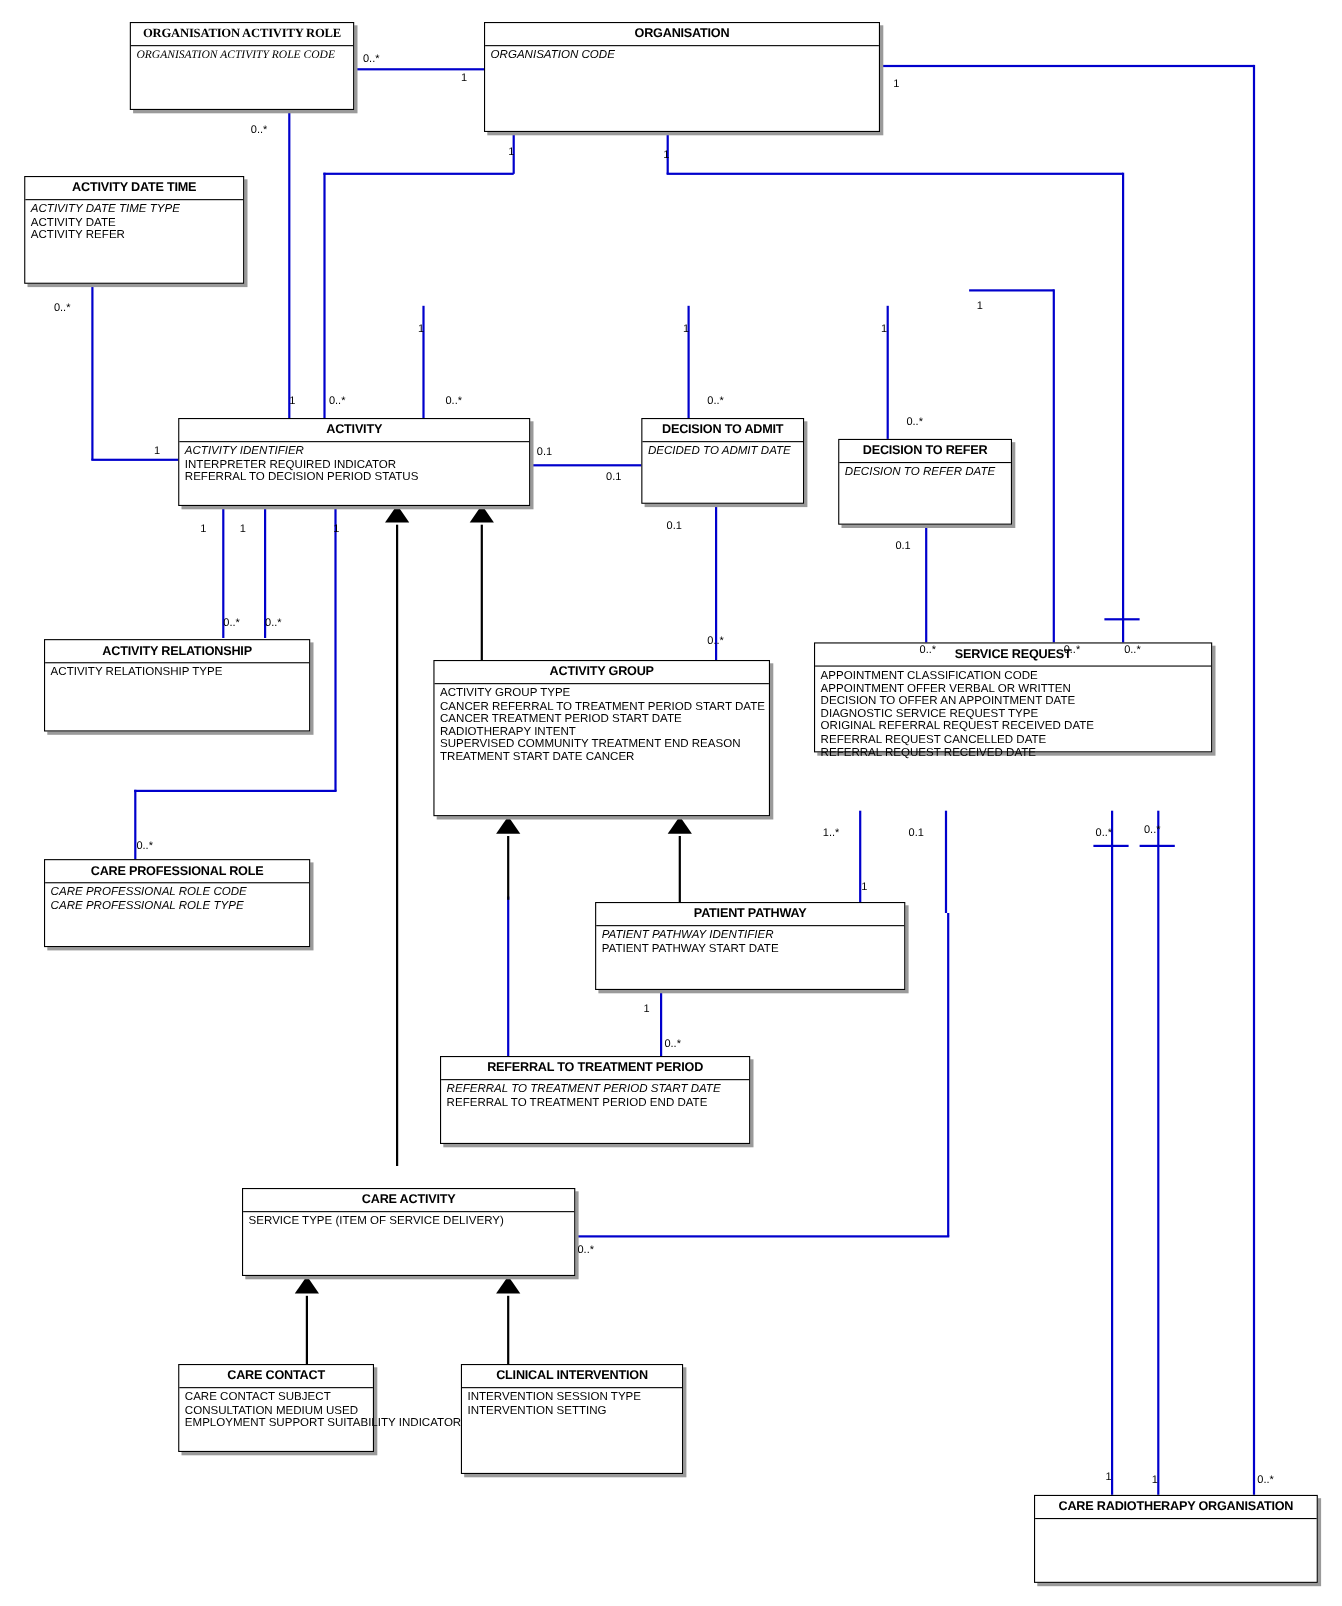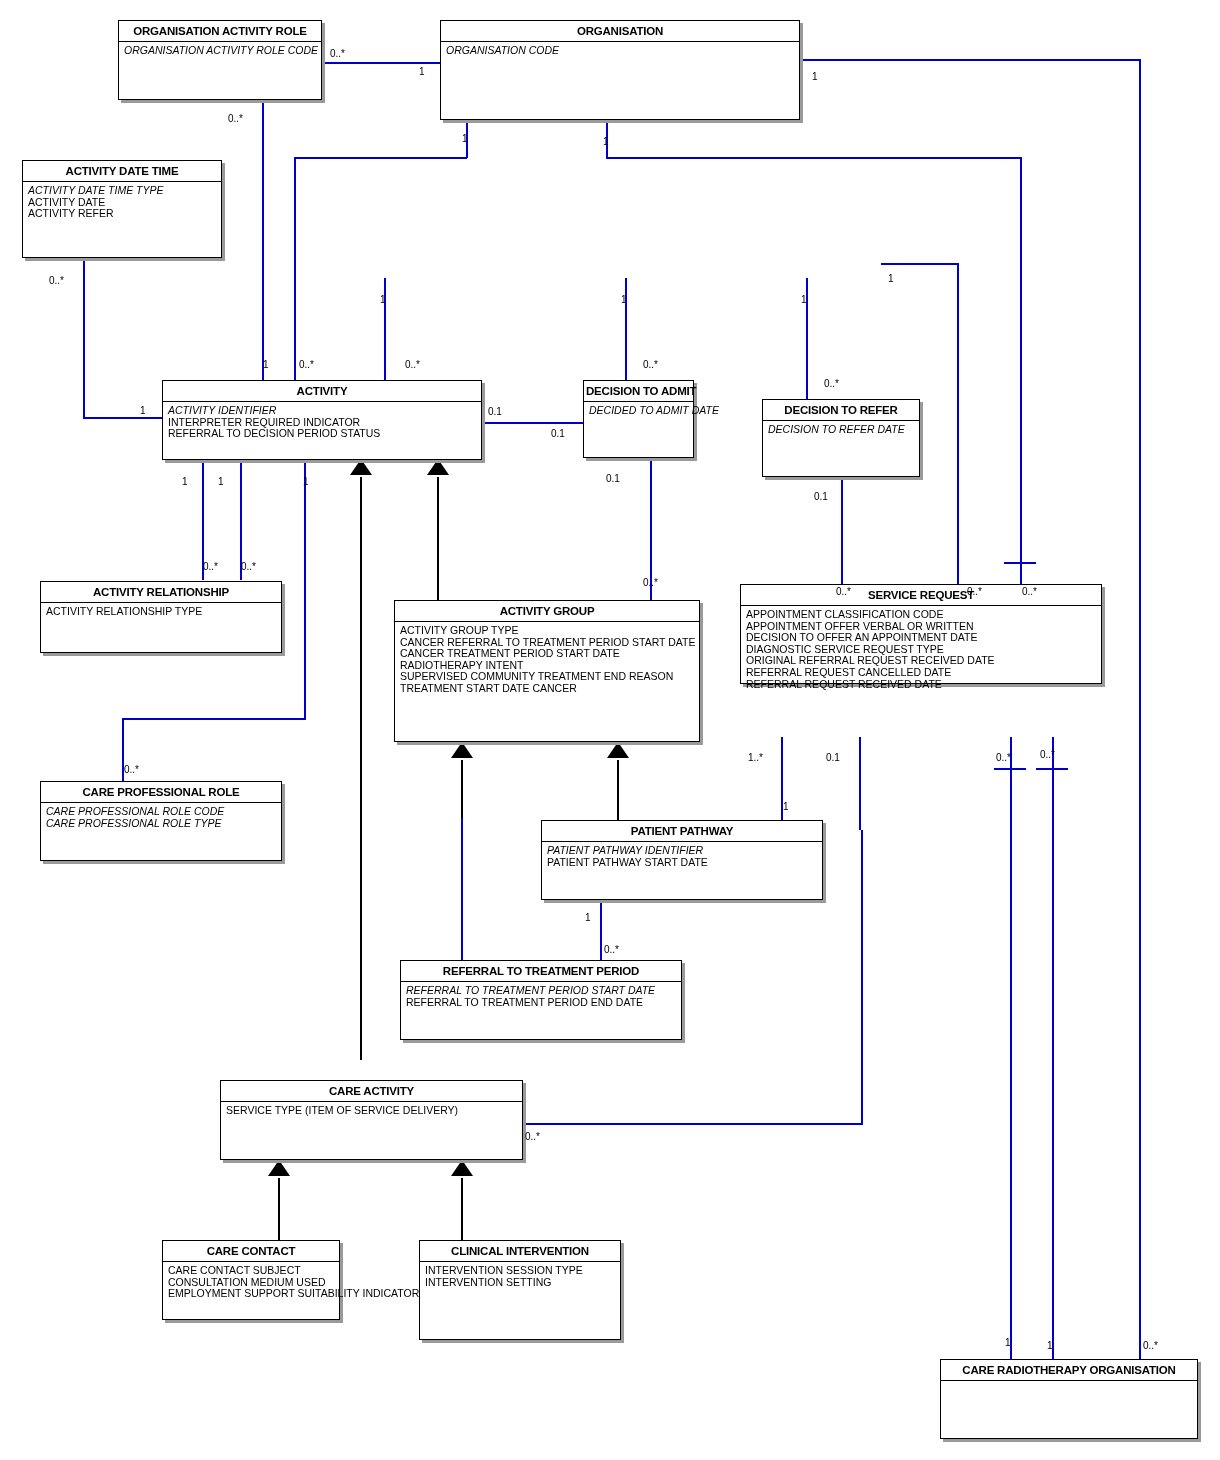--- a/index.html
+++ b/index.html
@@ -160,21 +160,21 @@
   <div class="gl glv" style="left:278px;top:1178px;height:62px;"></div>
   <div class="tri-wrap" style="left:268px;top:1160px;">
     <div class="tri"></div>
   </div>
 
   <div class="gl glv" style="left:461px;top:1178px;height:62px;"></div>
   <div class="tri-wrap" style="left:451px;top:1160px;">
     <div class="tri"></div>
   </div>
 
-  <div class="entity" style="left:118px;top:20px;width:204px;height:80px;">
+  <div class="entity" style="left:118px;top:20px;width:204px;height:80px;font-family:Liberation Serif, serif;">
     <div class="ent-title">ORGANISATION ACTIVITY ROLE</div>
     <div class="ent-attrs">
       <div class="a pk">ORGANISATION ACTIVITY ROLE CODE</div>
     </div>
   </div>
 
   <div class="entity" style="left:440px;top:20px;width:360px;height:100px;">
     <div class="ent-title">ORGANISATION</div>
     <div class="ent-attrs">
       <div class="a pk">ORGANISATION CODE</div>
@@ -193,35 +193,35 @@
 
   <div class="entity" style="left:162px;top:380px;width:320px;height:80px;">
     <div class="ent-title">ACTIVITY</div>
     <div class="ent-attrs">
       <div class="a pk">ACTIVITY IDENTIFIER</div>
       <div class="a">INTERPRETER REQUIRED INDICATOR</div>
       <div class="a">REFERRAL TO DECISION PERIOD STATUS</div>
     </div>
   </div>
 
-  <div class="entity" style="left:583px;top:380px;width:111px;height:78px;">
+  <div class="entity" style="left:583px;top:380px;width:148px;height:78px;">
     <div class="ent-title">DECISION TO ADMIT</div>
     <div class="ent-attrs">
       <div class="a pk">DECIDED TO ADMIT DATE</div>
     </div>
   </div>
 
   <div class="entity" style="left:762px;top:399px;width:158px;height:78px;">
     <div class="ent-title">DECISION TO REFER</div>
     <div class="ent-attrs">
       <div class="a pk">DECISION TO REFER DATE</div>
     </div>
   </div>
 
-  <div class="entity" style="left:40px;top:581px;width:242px;height:72px;">
+  <div class="entity" style="left:40px;top:581px;width:242px;height:84px;">
     <div class="ent-title">ACTIVITY RELATIONSHIP</div>
     <div class="ent-attrs">
       <div class="a">ACTIVITY RELATIONSHIP TYPE</div>
     </div>
   </div>
 
   <div class="entity" style="left:394px;top:600px;width:306px;height:142px;">
     <div class="ent-title">ACTIVITY GROUP</div>
     <div class="ent-attrs">
       <div class="a">ACTIVITY GROUP TYPE</div>

